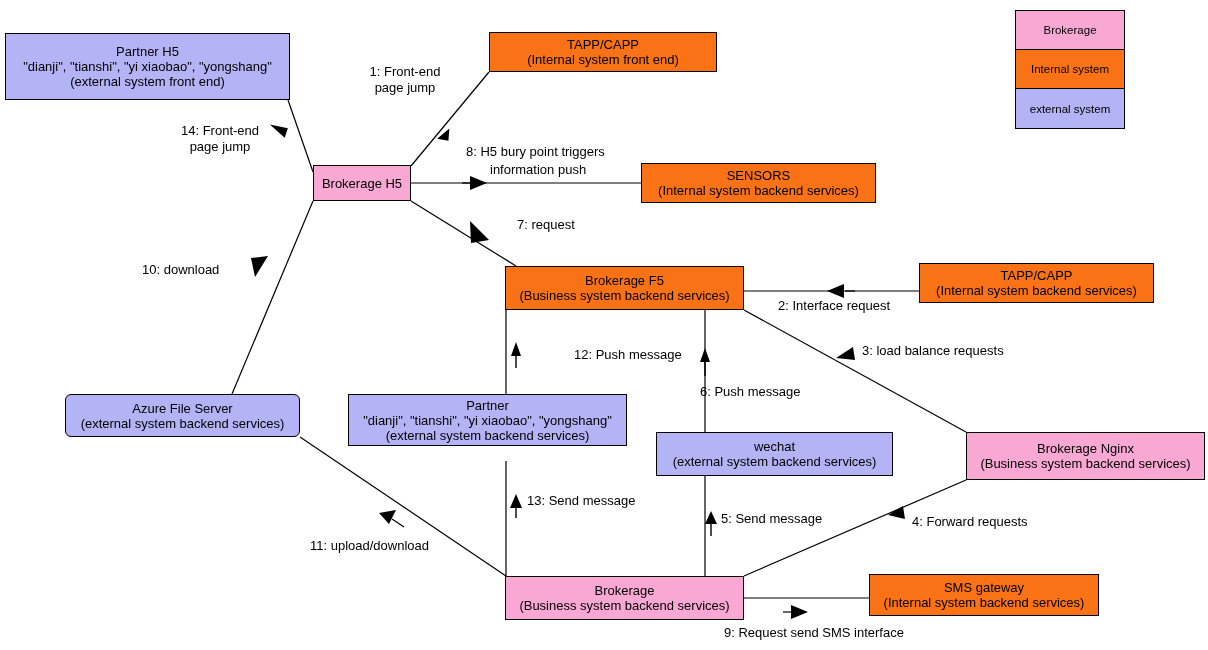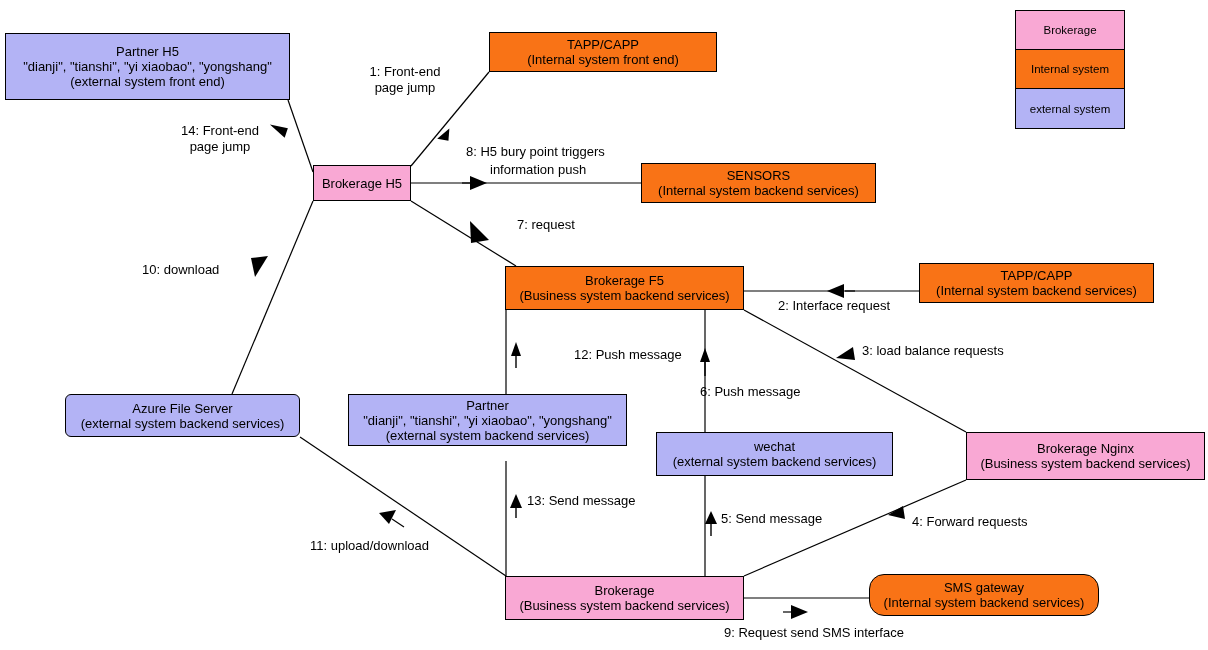--- a/index.html
+++ b/index.html
@@ -221,21 +221,21 @@
   <div class="node fill-brokerage" style="left:966px; top:432px; width:239px; height:48px;">
     <span class="line">Brokerage Nginx</span>
     <span class="line">(Business system backend services)</span>
   </div>
 
   <div class="node fill-brokerage" style="left:505px; top:576px; width:239px; height:44px;">
     <span class="line">Brokerage</span>
     <span class="line">(Business system backend services)</span>
   </div>
 
-  <div class="node fill-internal" style="left:869px; top:574px; width:230px; height:42px;border-radius:15px;">
+  <div class="node fill-internal" style="left:869px; top:574px; width:230px; height:42px;">
     <span class="line">SMS gateway</span>
     <span class="line">(Internal system  backend services)</span>
   </div>
 
   <div class="edge-label two-line" style="left:350px; top:64px; width:110px;">
     <span>1: Front-end</span><br>
     <span>page jump</span>
   </div>
 
   <div class="edge-label two-line" style="left:165px; top:123px; width:110px;">

